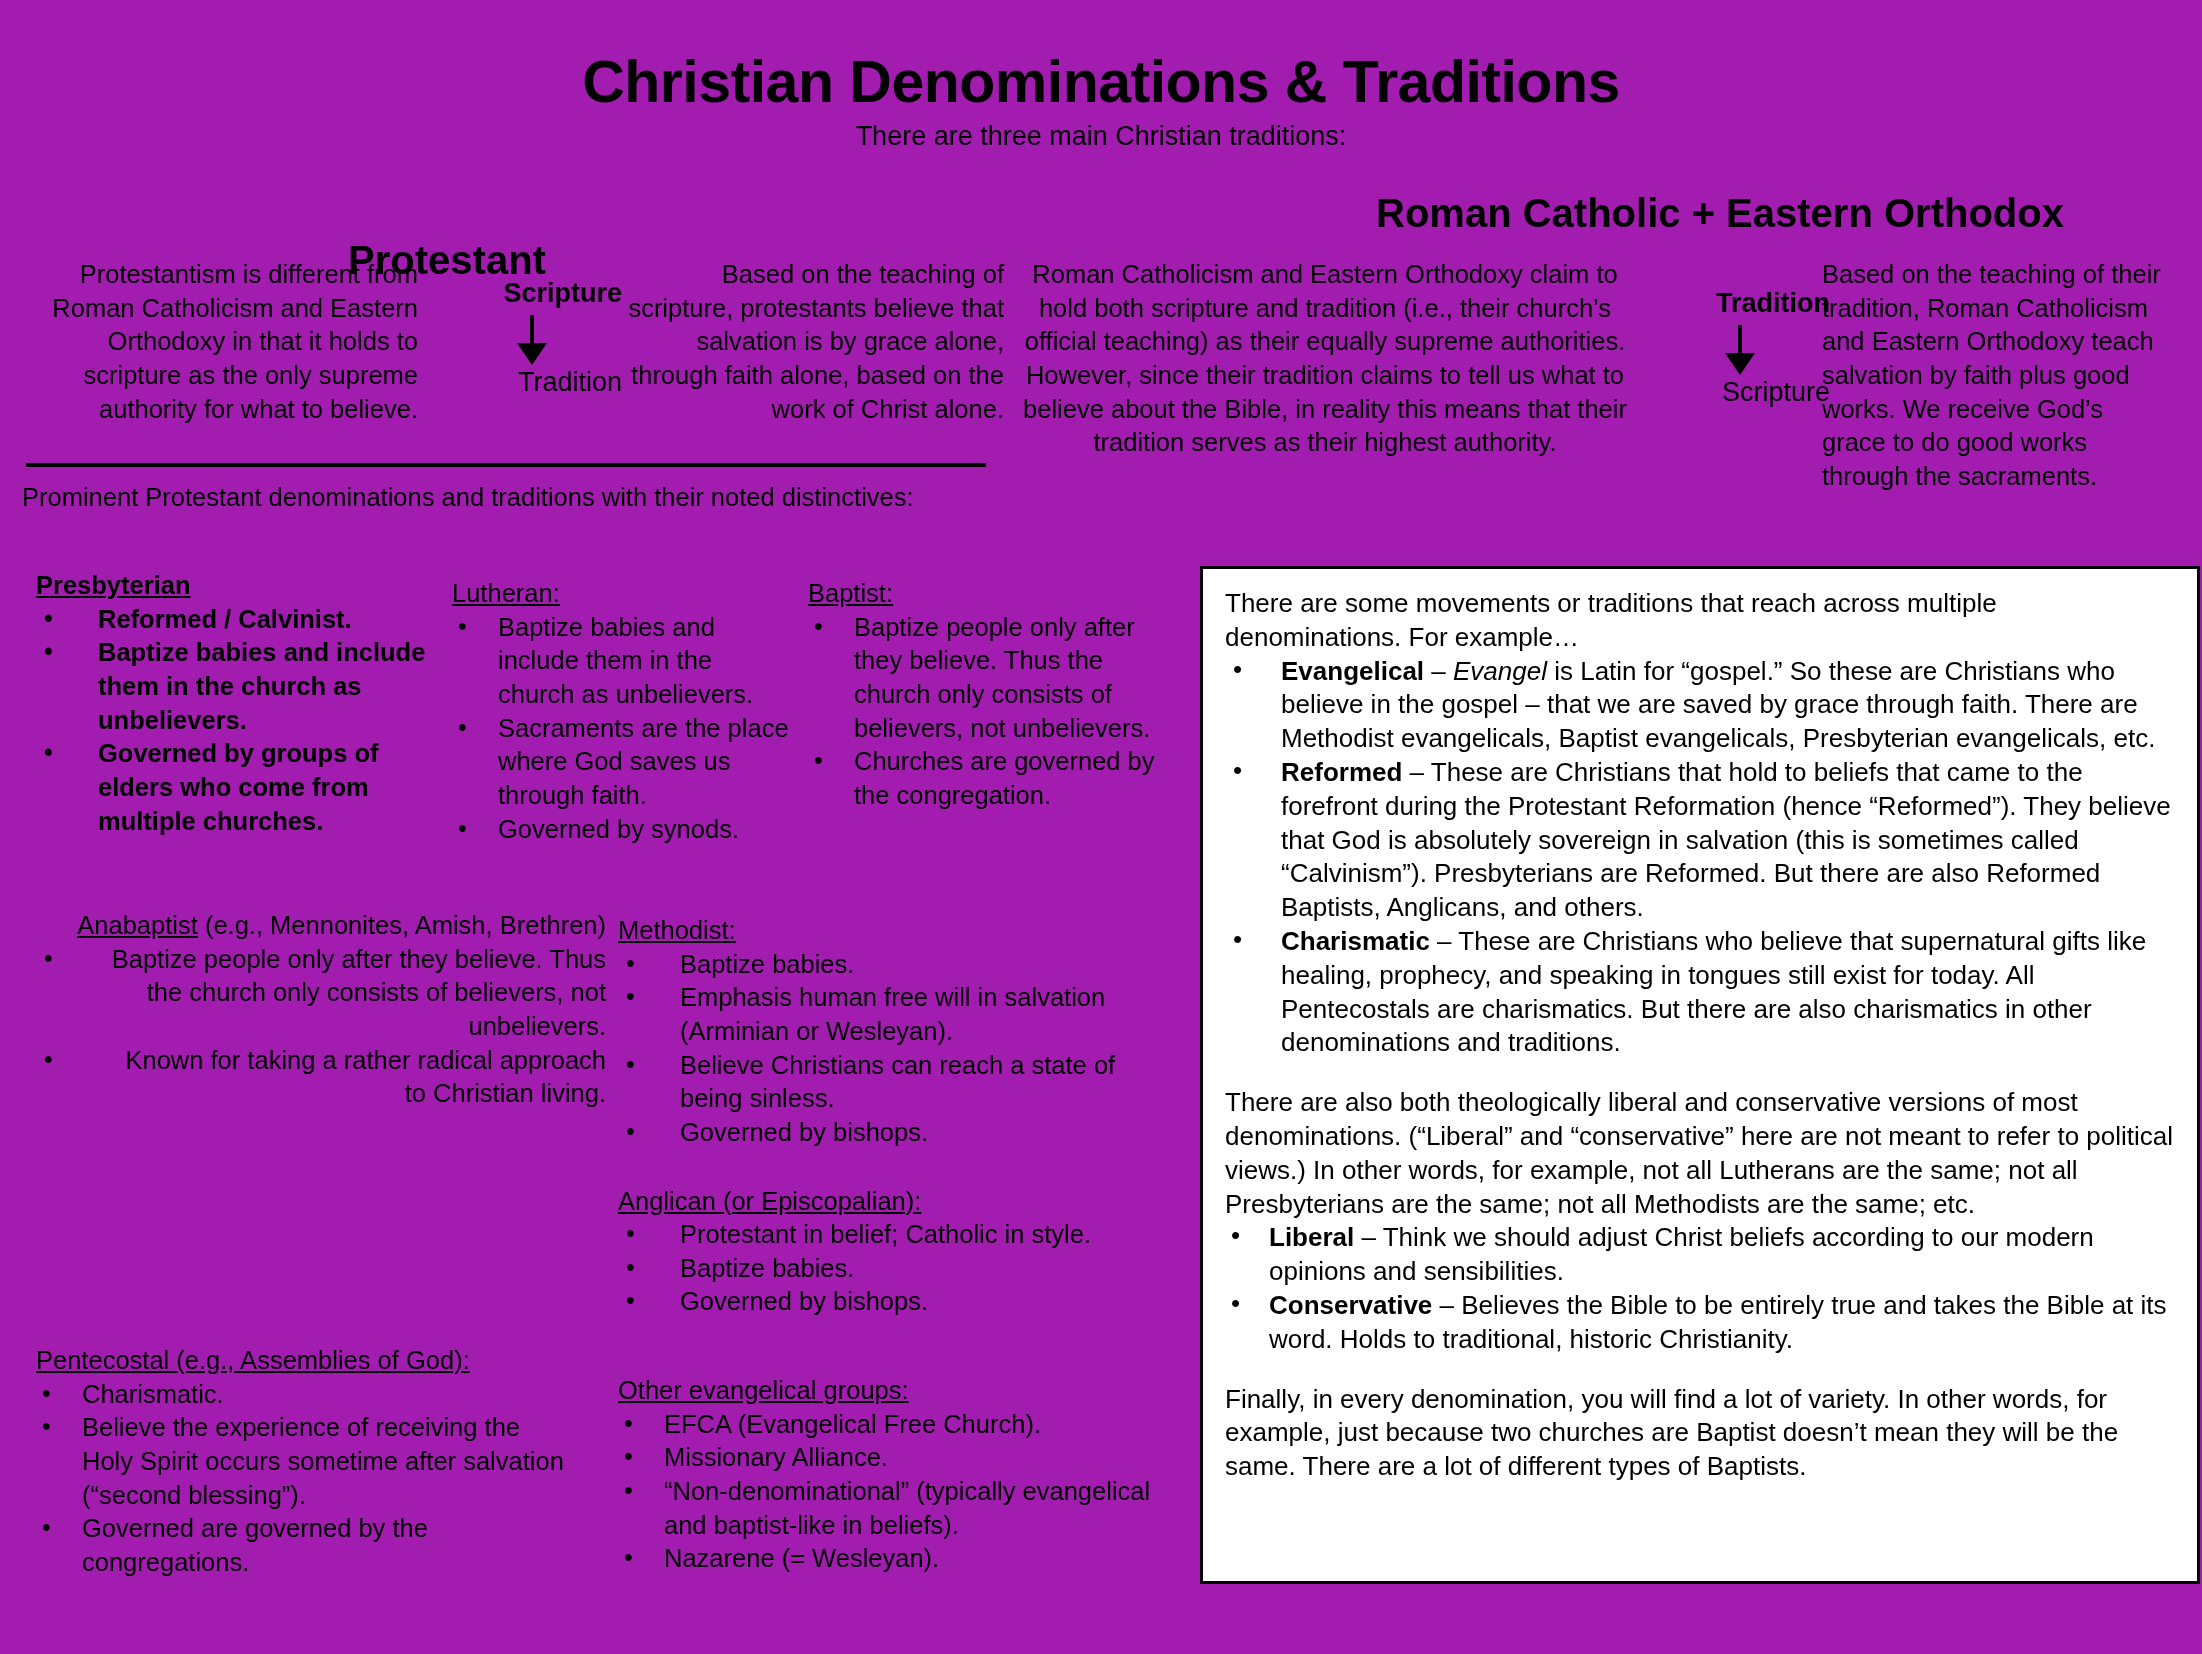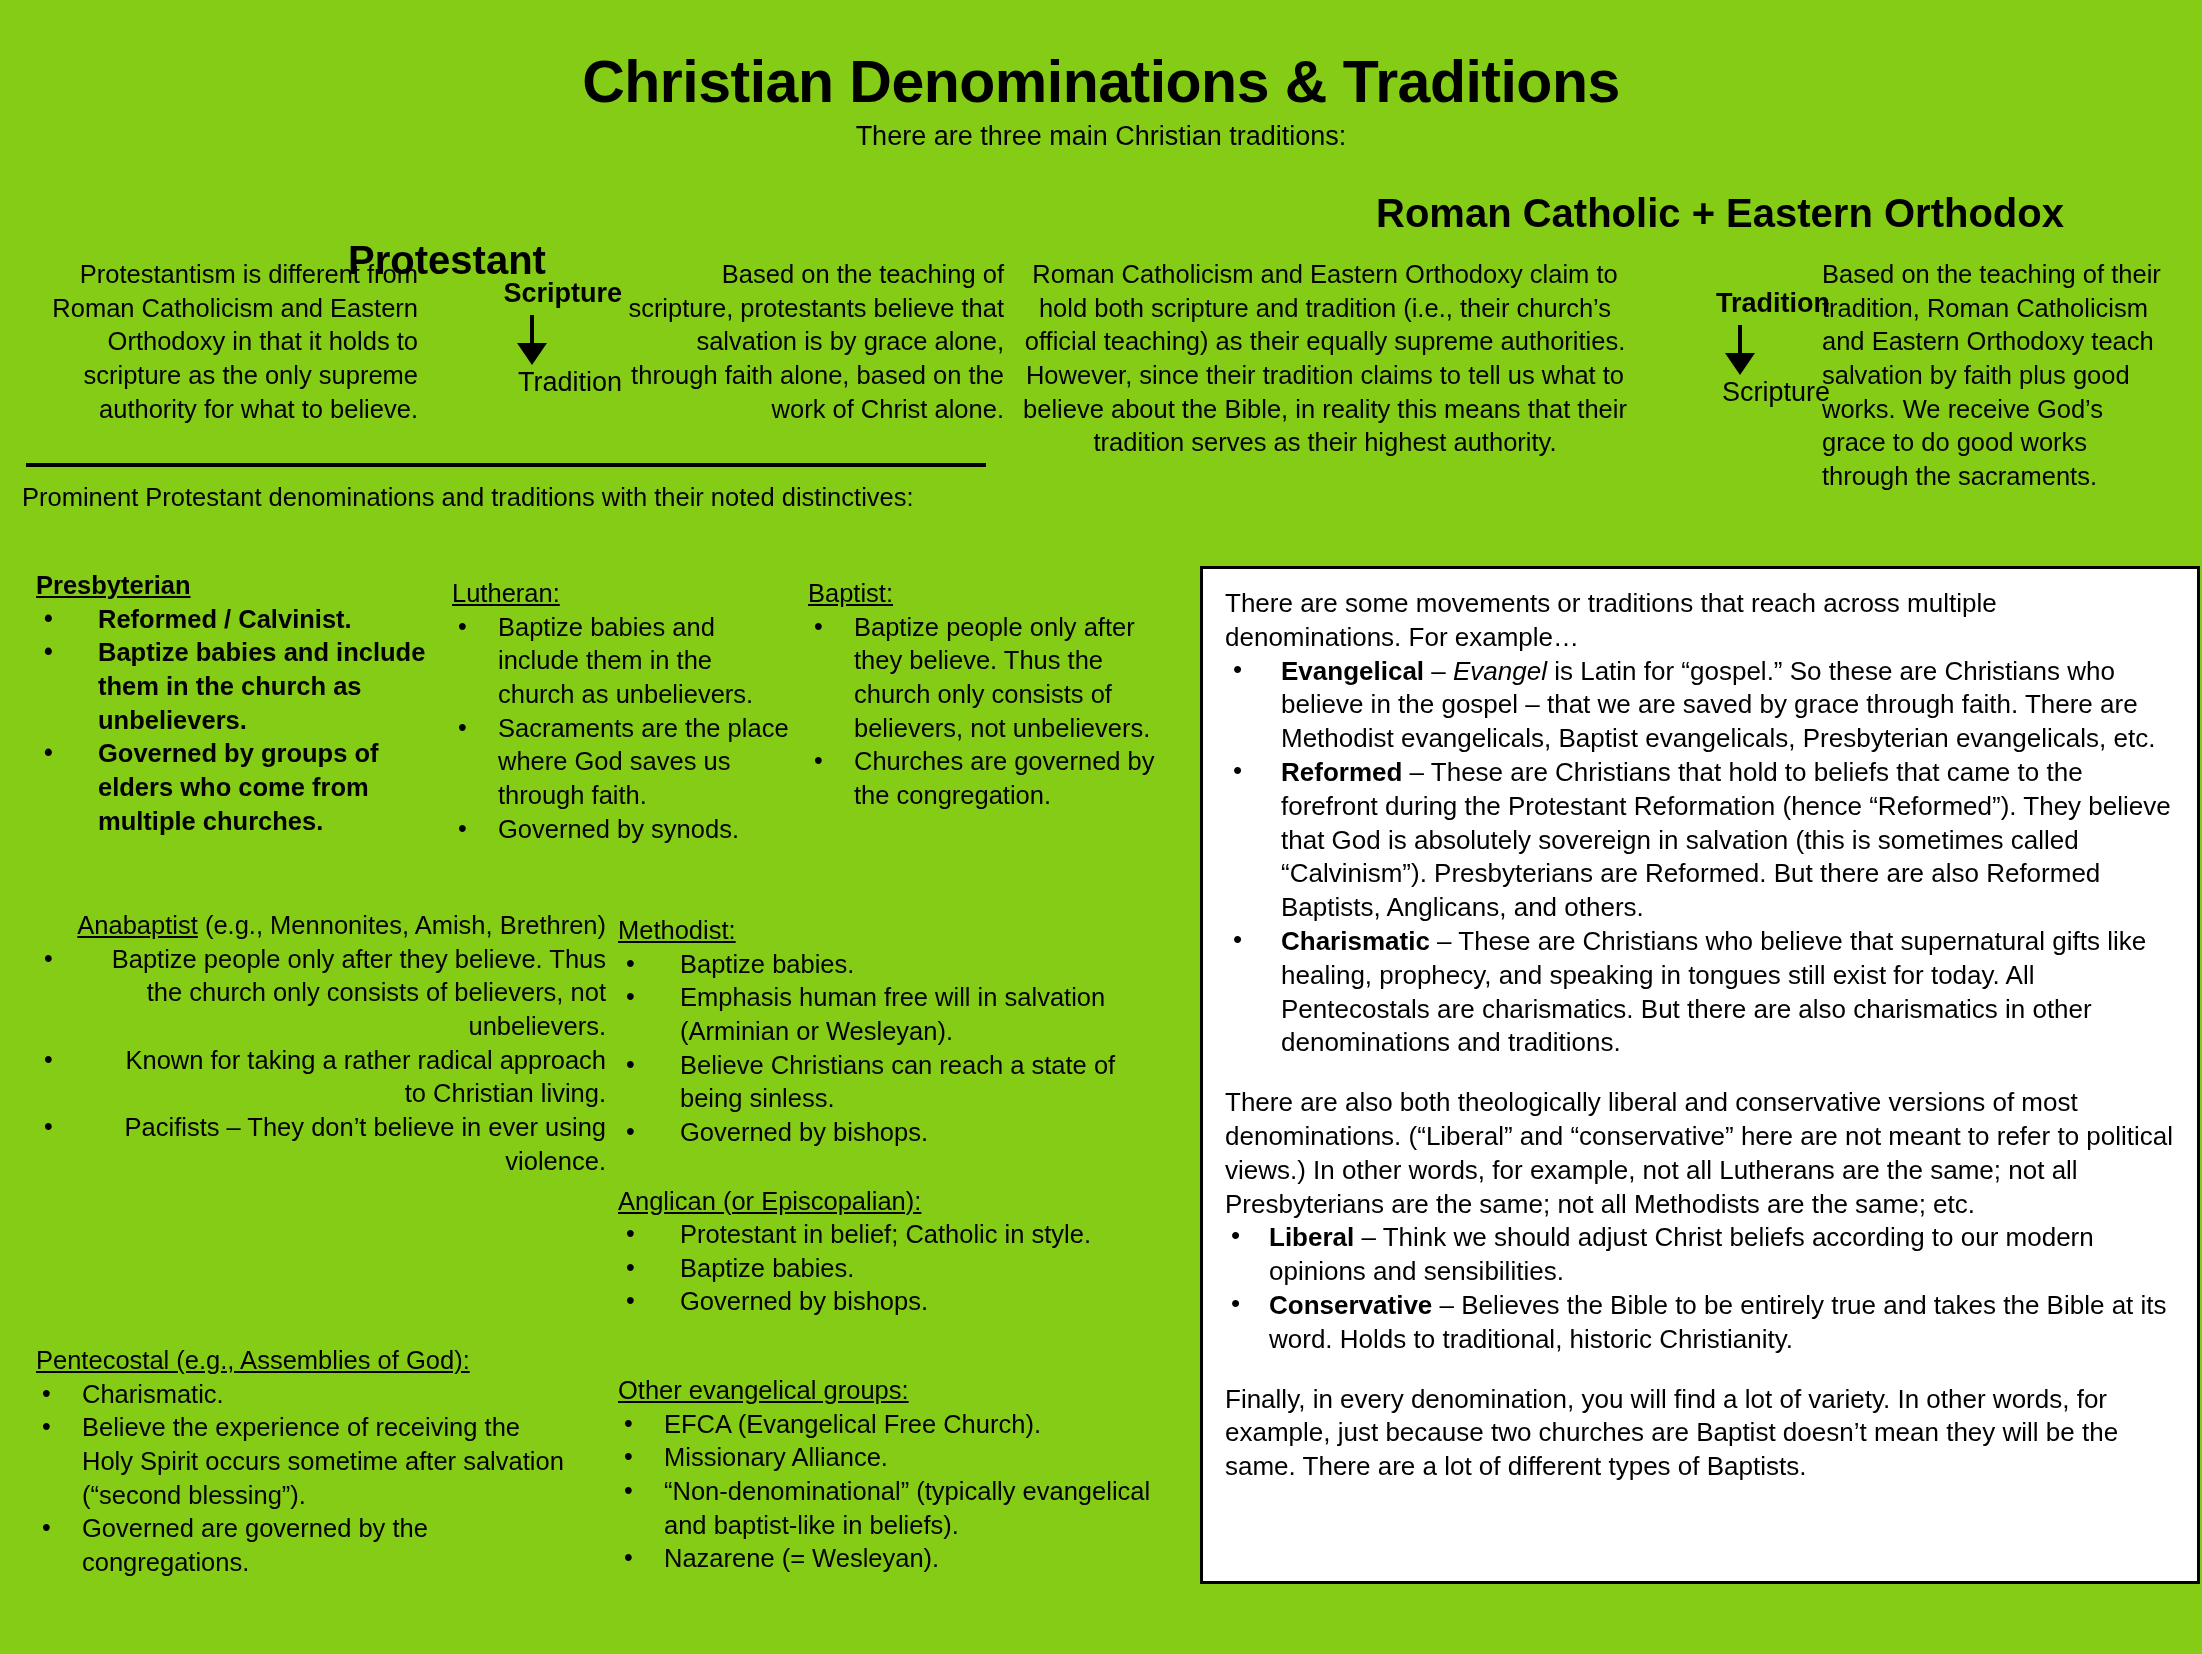--- a/index.html
+++ b/index.html
@@ -12,21 +12,21 @@
     height: 1654px;
     font-family: "Liberation Sans", sans-serif;
     color: #000000;
     position: relative;
     overflow: hidden;
   }
   .page {
     position: relative;
     width: 2202px;
     height: 1654px;
-    background: #84cc16;
+    background: #a21caf;
   }
 
   
   .title {
     position: absolute;
     left: 0;
     top: 52px;
     width: 2202px;
     text-align: center;
     font-size: 59px;
@@ -276,21 +276,20 @@
       <li>Baptize people only after they believe. Thus the church only consists of believers, not unbelievers.</li>
       <li>Churches are governed by the congregation.</li>
     </ul>
   </div>
 
   <div class="den-col" id="col-1b">
     <div class="den-title"><span class="u">Anabaptist</span><span> (e.g., Mennonites, Amish, Brethren)</span></div>
     <ul class="den-list">
       <li>Baptize people only after they believe. Thus the church only consists of believers, not unbelievers.</li>
       <li>Known for taking a rather radical approach to Christian living.</li>
-      <li>Pacifists – They don’t believe in ever using violence.</li>
     </ul>
   </div>
 
   <div class="den-col" id="col-2b">
     <div class="den-title"><span class="u">Methodist:</span><span></span></div>
     <ul class="den-list">
       <li>Baptize babies.</li>
       <li>Emphasis human free will in salvation (Arminian or Wesleyan).</li>
       <li>Believe Christians can reach a state of being sinless.</li>
       <li>Governed by bishops.</li>

